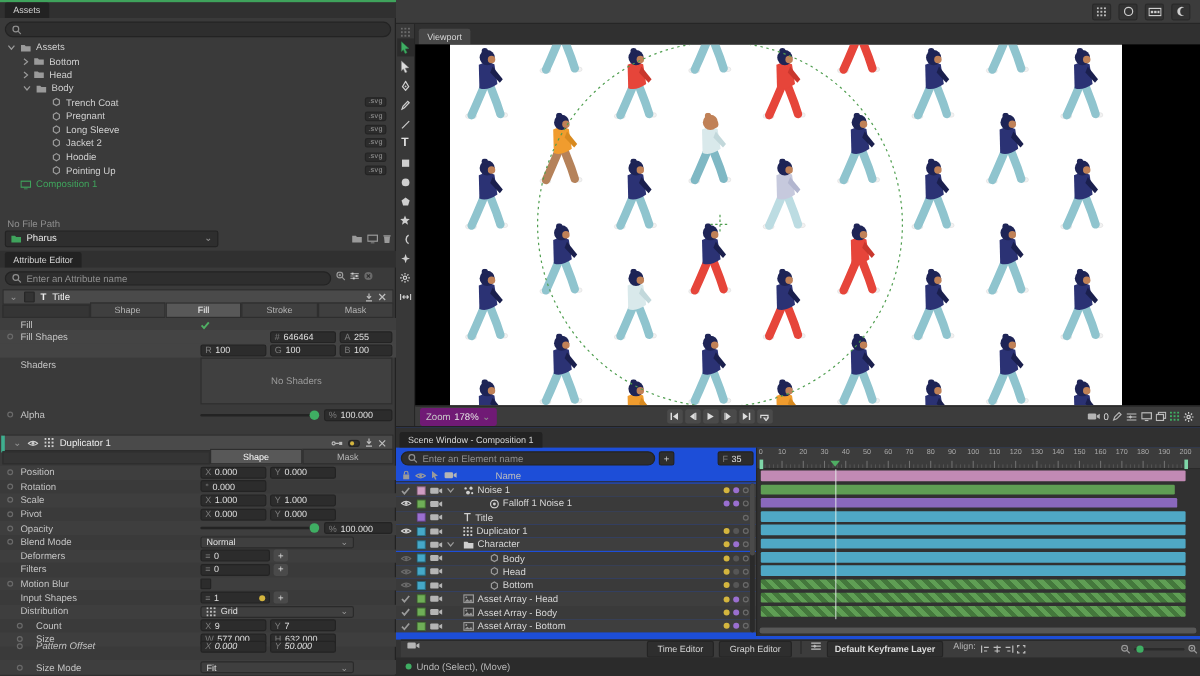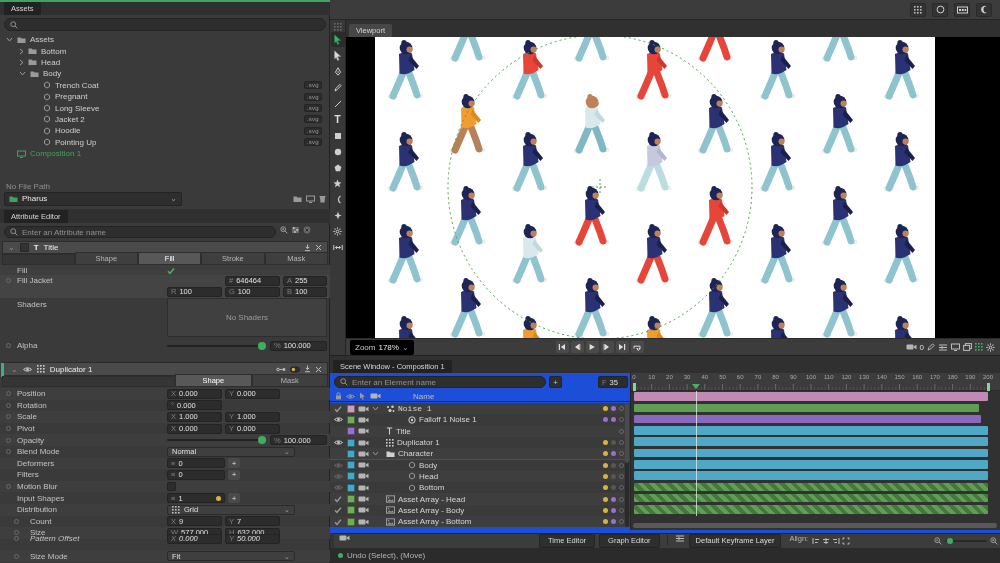--- a/index.html
+++ b/index.html
@@ -331,21 +331,21 @@
         <div class="arow" style="top:0;background:#3e3e3e;">
           <span class="lbl">Fill</span>
           <span style="position:absolute;left:167px;">
             <svg width="8" height="8" viewBox="0 0 8 8">
               <path d="M1 4.2 3 6.4 7 1.6" fill="none" stroke="#4fae63" stroke-width="1.6"></path>
             </svg>
           </span>
         </div>
         <div class="arow" style="top:10px;background:#444;">
           <span class="kf"></span>
-          <span class="lbl">Fill Jacket</span>
+          <span class="lbl">Fill Shapes</span>
           <div class="field" style="position:absolute;left:225px;width:55px;">
             <span class="pfx">#</span>
             <span>646464</span>
           </div>
           <div class="field" style="position:absolute;left:283px;width:44px;">
             <span class="pfx">A</span>
             <span>255</span>
           </div>
         </div>
         <div class="arow" style="top:21px;background:#444;">
@@ -1196,21 +1196,21 @@
               <circle cx="20" cy="2.6" r="2.6" fill="#1e2456"></circle>
             </svg>
           </div>
           <svg style="position:absolute;left:0;top:0;" width="560" height="301">
             <circle cx="225" cy="150" r="152" fill="none" stroke="#4f9e4f" stroke-width="1" stroke-dasharray="2 3"></circle>
             <path d="M217 150h16M225 142v16" stroke="#4f9e4f" stroke-width="1" stroke-dasharray="2 2"></path>
           </svg>
         </div>
     </div>
     <div id="playbar" class="abs">
-      <div style="display:flex;align-items:center;gap:3px;background:#000000;border-radius:2px;height:15px;padding:0 5px;margin-left:4px;">
+      <div style="display:flex;align-items:center;gap:3px;background:#701a75;border-radius:2px;height:15px;padding:0 5px;margin-left:4px;">
         <span>Zoom</span>
         <span style="color:#e6e6e6;">178%</span>
         <span class="dim">⌄</span>
       </div>
       <div id="transport" style="display:flex;margin-left:auto;margin-right:auto;transform:translateX(-60px);">
           <div class="pbtn">
             <svg width="8" height="8" viewBox="0 0 8 8">
               <path d="M1.4 1v6" stroke="#ddd" stroke-width="1.2"></path>
               <path d="M7 1 2.8 4 7 7z" fill="#ddd"></path>
             </svg>
@@ -1373,21 +1373,21 @@
           </span>
           <span style="width: 0px;"></span>
           <span style="display: inline-flex; align-items: center;">
             <svg width="9" height="8" viewBox="0 0 9 8">
               <circle cx="2" cy="2" r="1" fill="#cfcfcf"></circle>
               <circle cx="6.5" cy="1.8" r="1.3" fill="#cfcfcf"></circle>
               <circle cx="4" cy="5.5" r="1.6" fill="#cfcfcf"></circle>
               <circle cx="7.5" cy="6" r=".9" fill="#cfcfcf"></circle>
             </svg>
           </span>
-          <span style="color: rgb(214, 214, 214); font-family: Liberation Mono, monospace;">Noise 1</span>
+          <span style="color: rgb(214, 214, 214);">Noise 1</span>
           <span style="margin-left: auto; display: flex; gap: 3px; align-items: center; margin-right: 6px;">
             <span class="dot" style="background: rgb(212, 181, 62);"></span>
             <span class="dot" style="background: rgb(154, 111, 208);"></span>
             <span class="ring"></span>
           </span>
         </div>
         <div class="srow" style="top: 11.3px; background: rgb(58, 58, 58);">
           <span style="width: 10px; margin-left: 4px;">
             <svg width="9" height="7" viewBox="0 0 9 7">
               <path d="M.5 3.5 Q4.5 .2 8.5 3.5 Q4.5 6.8 .5 3.5z" fill="none" stroke="#cfcfcf"></path>
@@ -1837,21 +1837,21 @@
       <div class="bbtn">Time Editor</div>
       <div class="bbtn">Graph Editor</div>
     </div>
     <div style="width:1px;height:11px;background:#2a2a2a;margin:0 7px;"></div>
     <span id="kl-icon">
         <svg width="10" height="9" viewBox="0 0 10 9">
           <path d="M1 2h8M1 4.5h8M1 7h8" stroke="#bdbdbd"></path>
           <rect x="3" y="3.5" width="2" height="2" transform="rotate(45 4 4.5)" fill="#bdbdbd"></rect>
         </svg>
       </span>
-    <div style="background:#2e2e2e;border:1px solid #242424;border-radius:2px;padding:1px 6px;margin-left:4px;color:#ddd;">Default Keyframe Layer</div>
+    <div style="background:#2e2e2e;border:1px solid #242424;border-radius:2px;padding:1px 6px;margin-left:4px;color:#ddd;font-weight:bold;">Default Keyframe Layer</div>
     <span style="margin-left:8px;color:#b5b5b5;">Align:</span>
     <div style="display:flex;gap:2px;margin-left:4px;" id="align-icons">
         <span style="display: inline-flex; align-items: center;">
           <svg width="8" height="8" viewBox="0 0 8 8">
             <path d="M1 1v6M3 2.5h4M3 5.5h2.6" stroke="#bdbdbd"></path>
           </svg>
         </span>
         <span style="display: inline-flex; align-items: center;">
           <svg width="8" height="8" viewBox="0 0 8 8">
             <path d="M4 1v6M1 2.5h6M1.8 5.5h4.4" stroke="#bdbdbd"></path>

